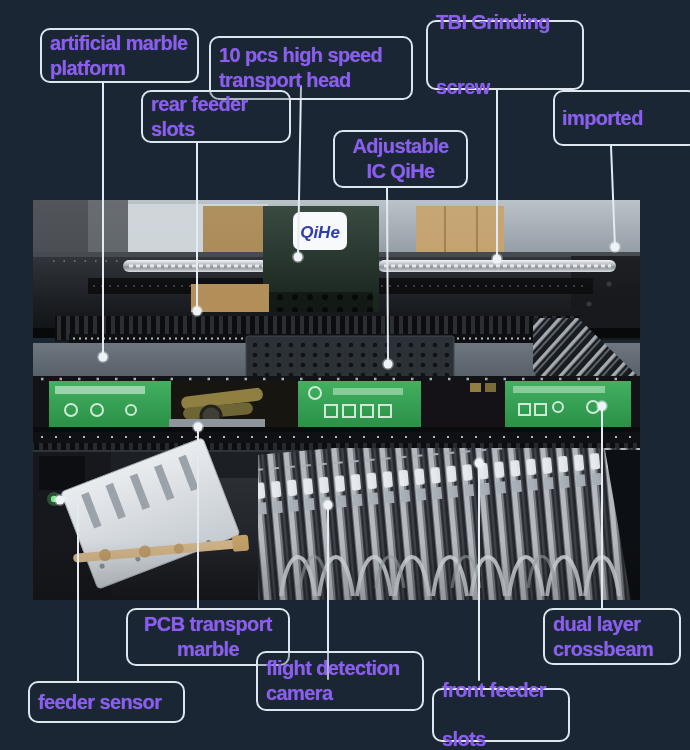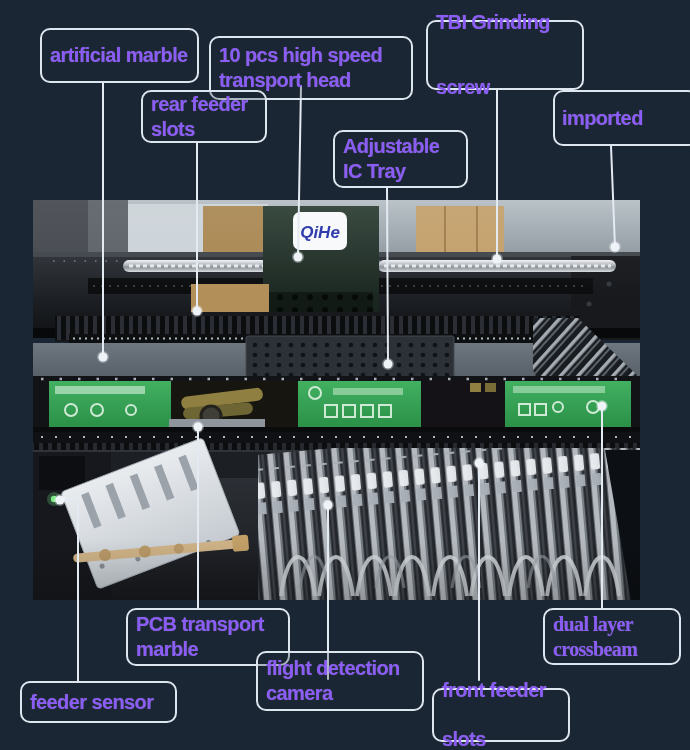--- a/index.html
+++ b/index.html
@@ -283,49 +283,50 @@
       <circle cx="60" cy="500" r="4.5" class="callout-dot"></circle>
       <polyline points="328,505 328,679" class="callout-line"></polyline>
       <circle cx="328" cy="505" r="4.5" class="callout-dot"></circle>
       <polyline points="479,463 479,680" class="callout-line"></polyline>
       <circle cx="479" cy="463" r="4.5" class="callout-dot"></circle>
     </svg>
 
   <div class="labels-layer">
       <div class="label-box" style="left: 28px; top: 28px; width: 159px; height: 55px;">
         <div class="label-text">artificial marble</div>
+        <div class="label-text">platform</div>
       </div>
       <div class="label-box" style="left: 197px; top: 36px; width: 204px; height: 64px;">
         <div class="label-text">10 pcs high speed</div>
         <div class="label-text">transport head</div>
       </div>
       <div class="label-box" style="left: 414px; top: 20px; width: 158px; height: 70px; gap: 40px;">
         <div class="label-text">TBI Grinding</div>
         <div class="label-text">screw</div>
       </div>
-      <div class="label-box" style="left: 129px; top: 90px; width: 126px; height: 53px;">
+      <div class="label-box" style="left: 129px; top: 90px; width: 150px; height: 53px;">
         <div class="label-text">rear feeder</div>
         <div class="label-text">slots</div>
       </div>
       <div class="label-box" style="left: 541px; top: 90px; width: 145px; height: 56px; padding-left: 7px;">
         <div class="label-text">imported</div>
       </div>
-      <div class="label-box" style="left: 321px; top: 130px; width: 135px; height: 58px;">
+      <div class="label-box" style="left: 321px; top: 130px; width: 135px; height: 58px; align-items: center;">
         <div class="label-text">Adjustable</div>
-        <div class="label-text">IC Tray</div>
-      </div>
-      <div class="label-box" style="left: 114px; top: 608px; width: 164px; height: 58px;">
+        <div class="label-text">IC QiHe</div>
+      </div>
+      <div class="label-box" style="left: 114px; top: 608px; width: 164px; height: 58px; text-align: center;">
         <div class="label-text">PCB transport</div>
         <div class="label-text">marble</div>
       </div>
-      <div class="label-box" style="left: 531px; top: 608px; width: 138px; height: 57px; font-family: Liberation Serif, serif;">
+      <div class="label-box" style="left: 531px; top: 608px; width: 138px; height: 57px;">
         <div class="label-text">dual layer</div>
         <div class="label-text">crossbeam</div>
       </div>
-      <div class="label-box" style="left: 8px; top: 681px; width: 157px; height: 42px;">
+      <div class="label-box" style="left: 16px; top: 681px; width: 157px; height: 42px;">
         <div class="label-text">feeder sensor</div>
       </div>
       <div class="label-box" style="left: 244px; top: 651px; width: 168px; height: 60px;">
         <div class="label-text">flight detection</div>
         <div class="label-text">camera</div>
       </div>
       <div class="label-box" style="left: 420px; top: 688px; width: 138px; height: 54px; gap: 24px;">
         <div class="label-text">front feeder</div>
         <div class="label-text">slots</div>
       </div>

